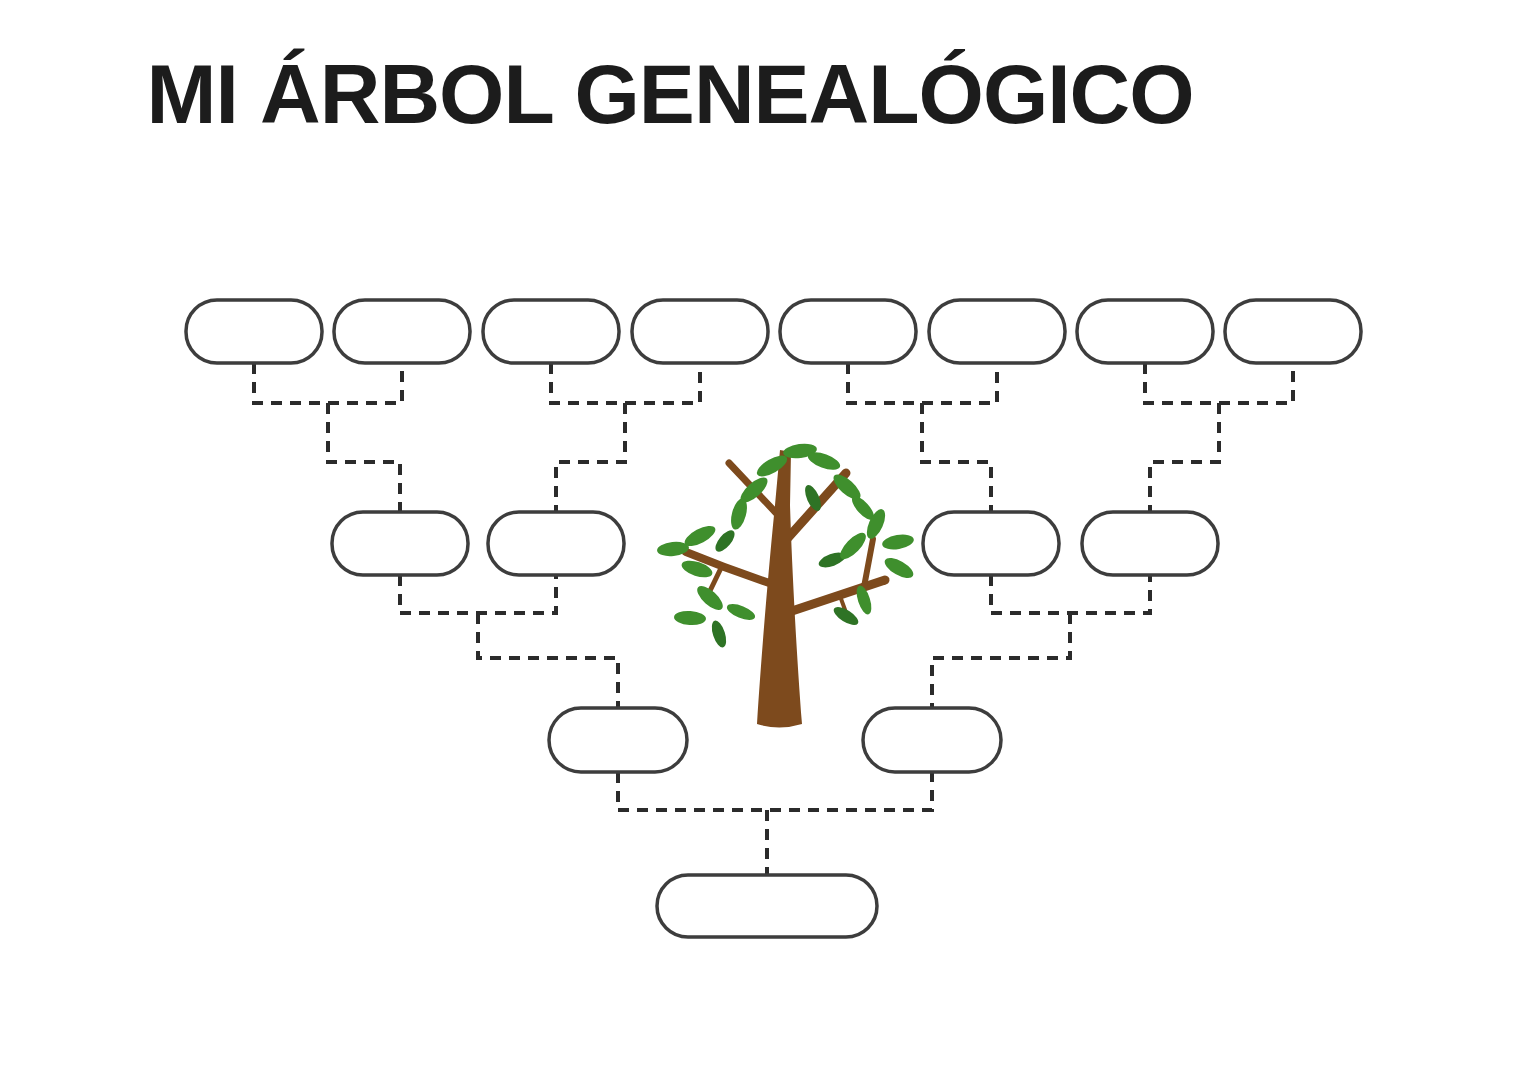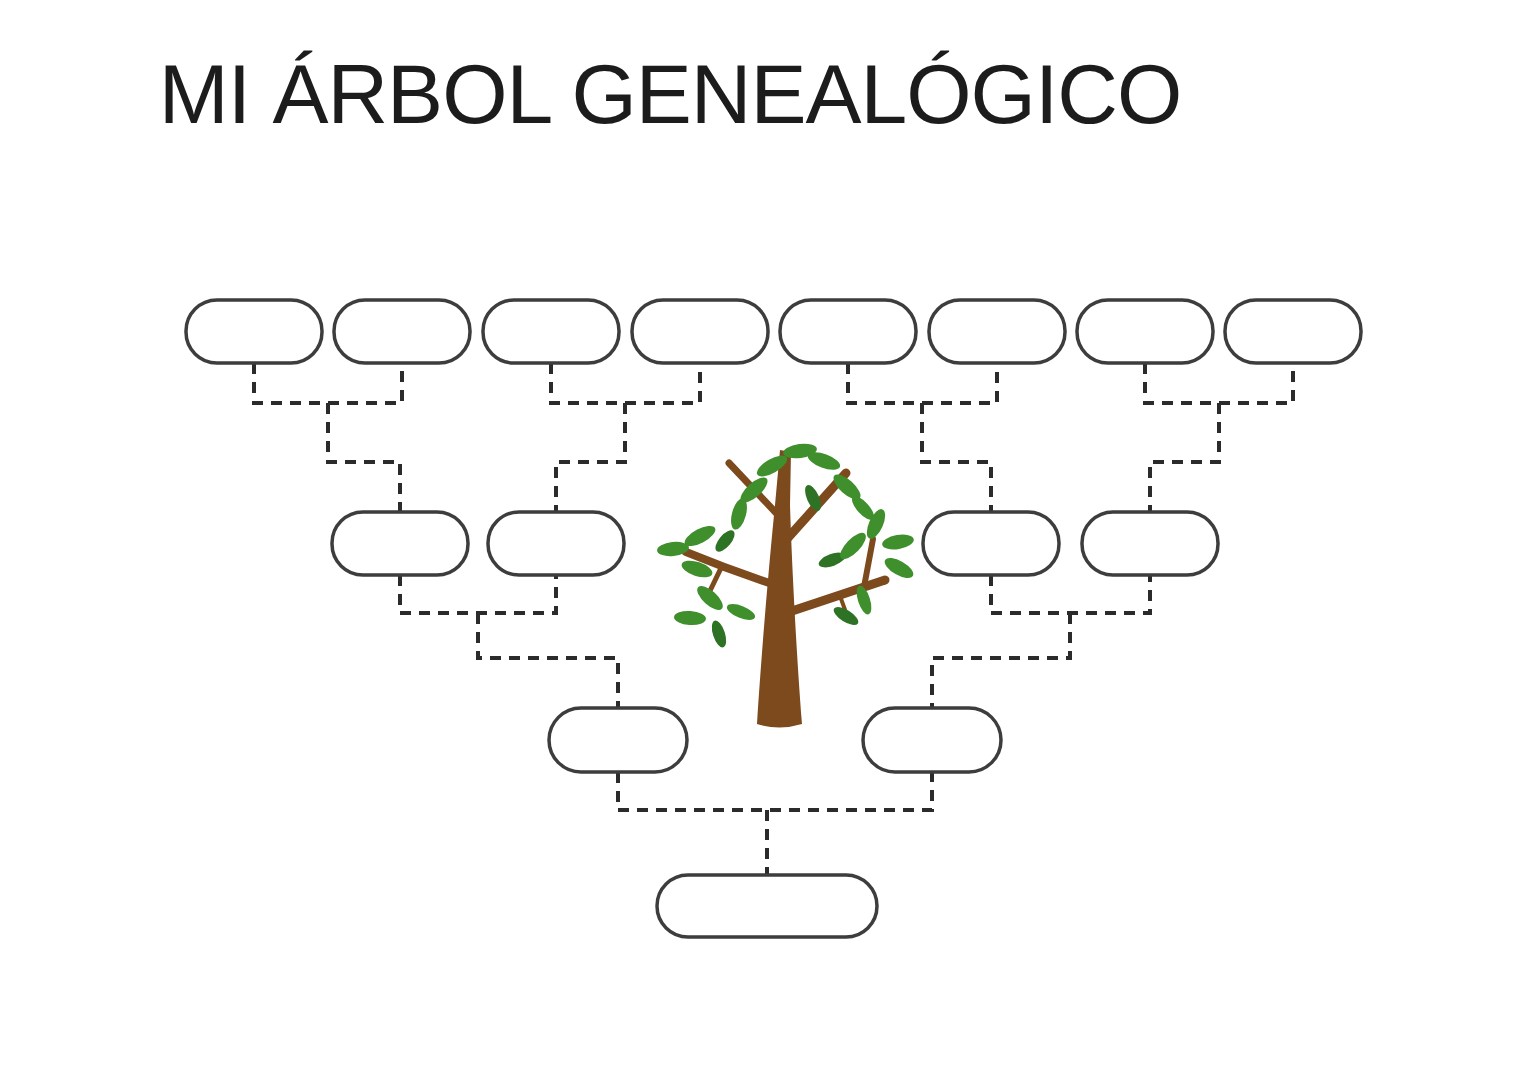--- a/index.html
+++ b/index.html
@@ -3,21 +3,21 @@
 <meta charset="utf-8">
 <style>
   html,body{margin:0;padding:0;}
   body{
     width:1536px;height:1066px;overflow:hidden;position:relative;
     background:var(--bg,#ffffff);
     font-family:"Liberation Sans", sans-serif;
   }
   #title{
     position:absolute;top:52px;left:0;width:1340px;
-    text-align:center;font-size:84px;font-weight:400;line-height:1;
+    text-align:center;font-size:84px;font-weight:700;line-height:1;
     letter-spacing:-1px;color:var(--title-color,#1c1c1c);
     margin:0;white-space:nowrap;
   }
   #diagram{position:absolute;left:0;top:0;}
   .node{
     fill:var(--box-fill,#ffffff);
     stroke:var(--box-border,#3d3d3d);
     stroke-width:var(--box-border-w,3.5);
   }
   .connector{

